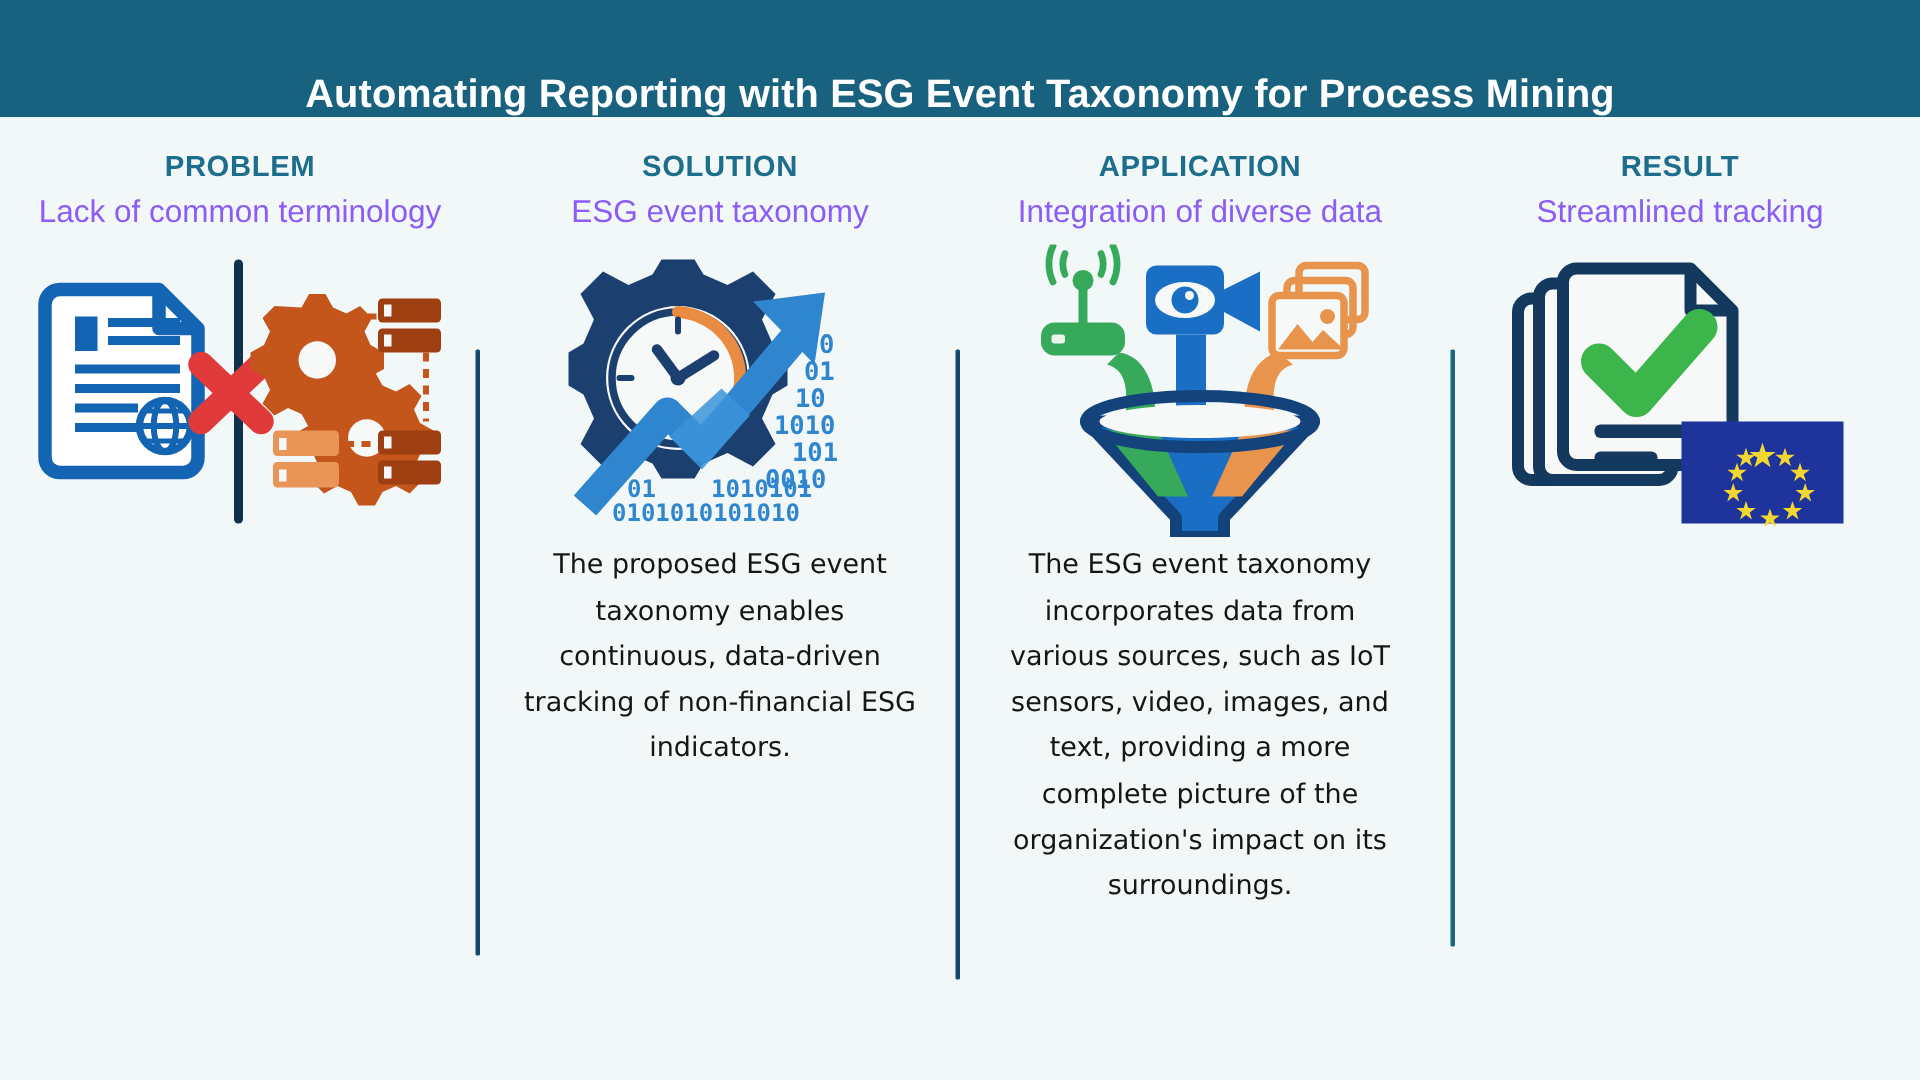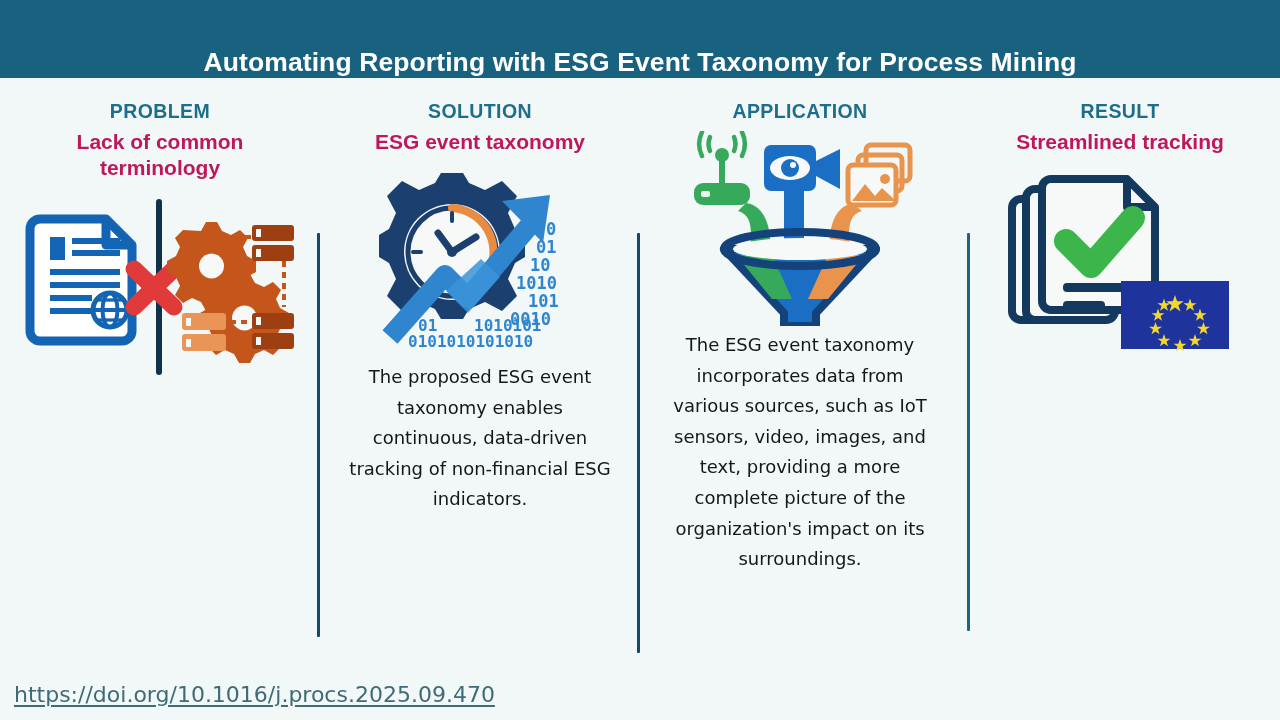--- a/index.html
+++ b/index.html
@@ -57,22 +57,22 @@
     font-size: 19.5px;
     font-weight: bold;
     color: #1d6d8c;
     letter-spacing: 0.4px;
     text-align: center;
     font-family: "Liberation Sans", sans-serif;
   }
   .headline {
     margin-top: 6px;
     font-size: 21px;
-    font-weight: bold;
-    color: #be185d;
+    font-weight: normal;
+    color: #8b5cf6;
     line-height: 1.24;
     text-align: center;
     font-family: "Liberation Sans", sans-serif;
     max-width: 280px;
   }
 
   .art {
     position: relative;
     width: 290px;
     height: 195px;
@@ -239,20 +239,21 @@
             <text x="58" y="176">0101010101010</text>
           </g>
         </svg>
       </div>
 
       <div class="body-text">The proposed ESG event taxonomy enables continuous, data-driven tracking of non-financial ESG indicators.</div>
     </div>
 
     <div class="col">
       <div class="kicker">APPLICATION</div>
+      <div class="headline">Integration of diverse data</div>
 
       <div class="art">
         <svg width="240" height="195" viewBox="0 0 240 195">
 
           <g>
             <rect x="14" y="52" width="56" height="22" rx="9" fill="#36a95b"></rect>
             <rect x="21" y="60" width="9" height="6" rx="2" fill="#e8f6ec"></rect>
             <rect x="39" y="26" width="6" height="28" fill="#36a95b"></rect>
             <circle cx="42" cy="24" r="7" fill="#36a95b"></circle>
             <path d="M30 20 a14 16 0 0 1 0 -14" fill="none" stroke="#36a95b" stroke-width="4.5" stroke-linecap="round"></path>
@@ -331,15 +332,14 @@
       </div>
 
     </div>
 
   </div>
 
   <div class="divider" id="divider-1"></div>
   <div class="divider" id="divider-2"></div>
   <div class="divider" id="divider-3"></div>
 
-  <a id="doi-link" href="#">https://doi.org/10.1016/j.procs.2025.09.470</a>
 
 </div>
 
 </body></html>

